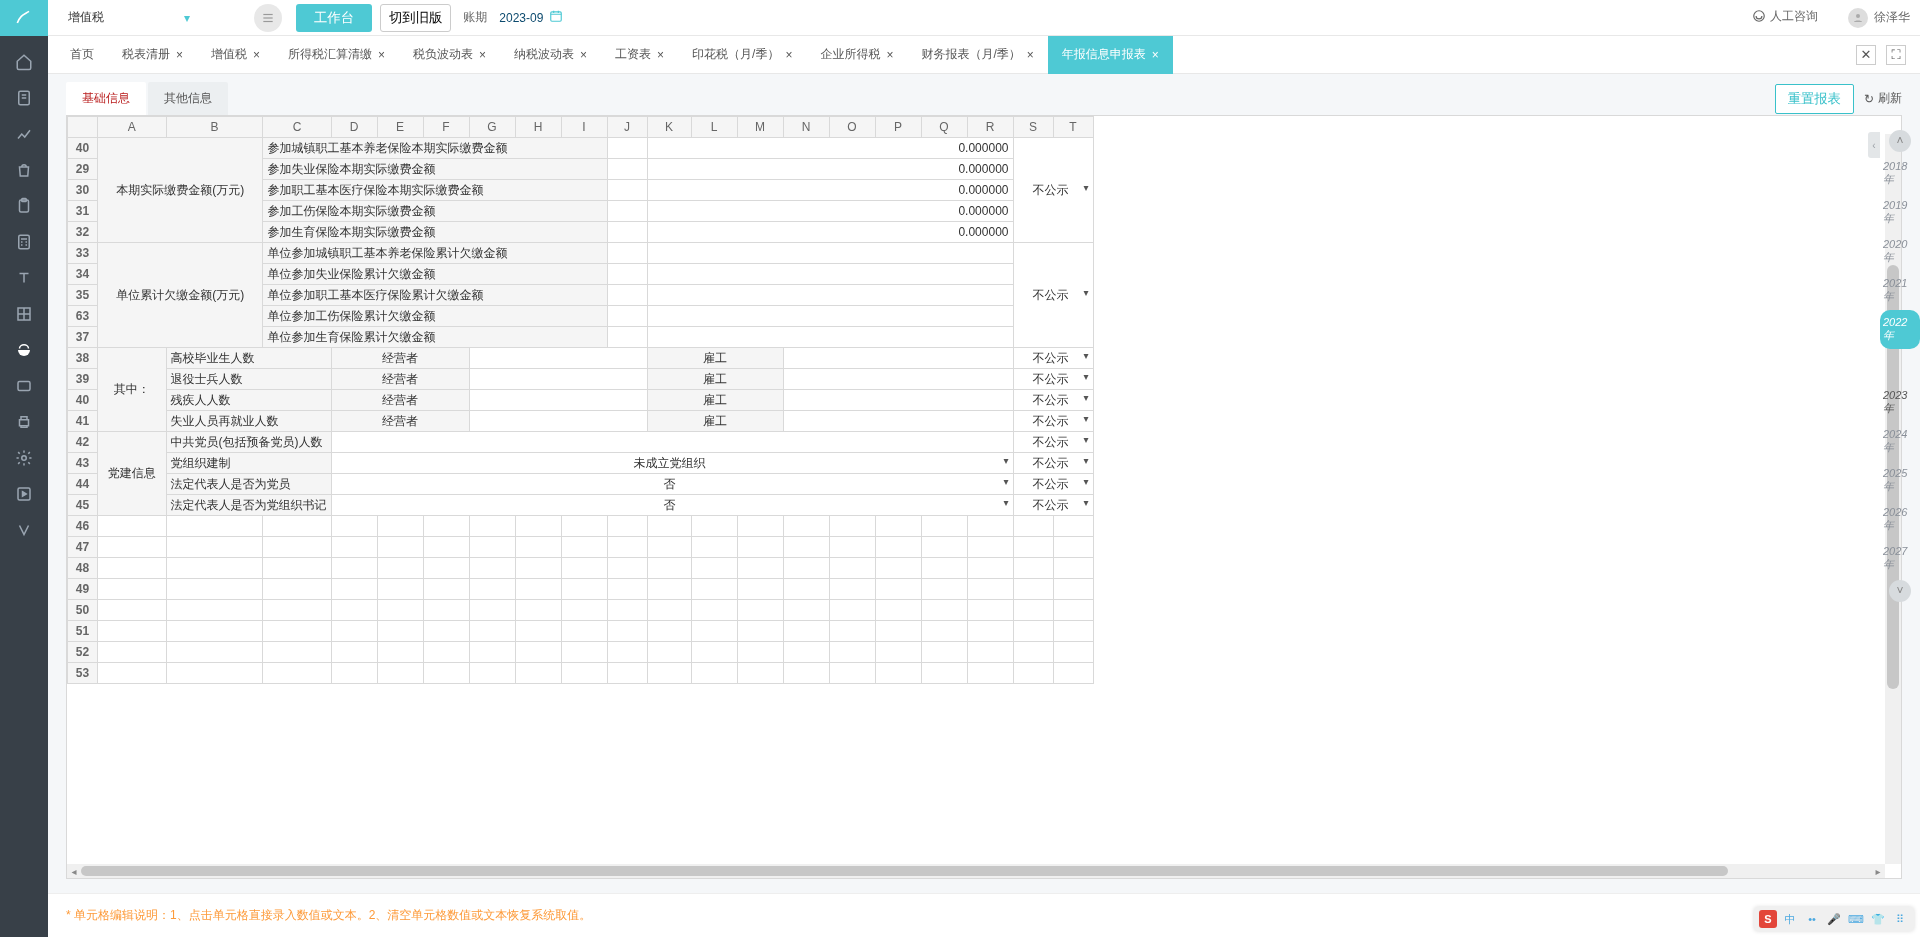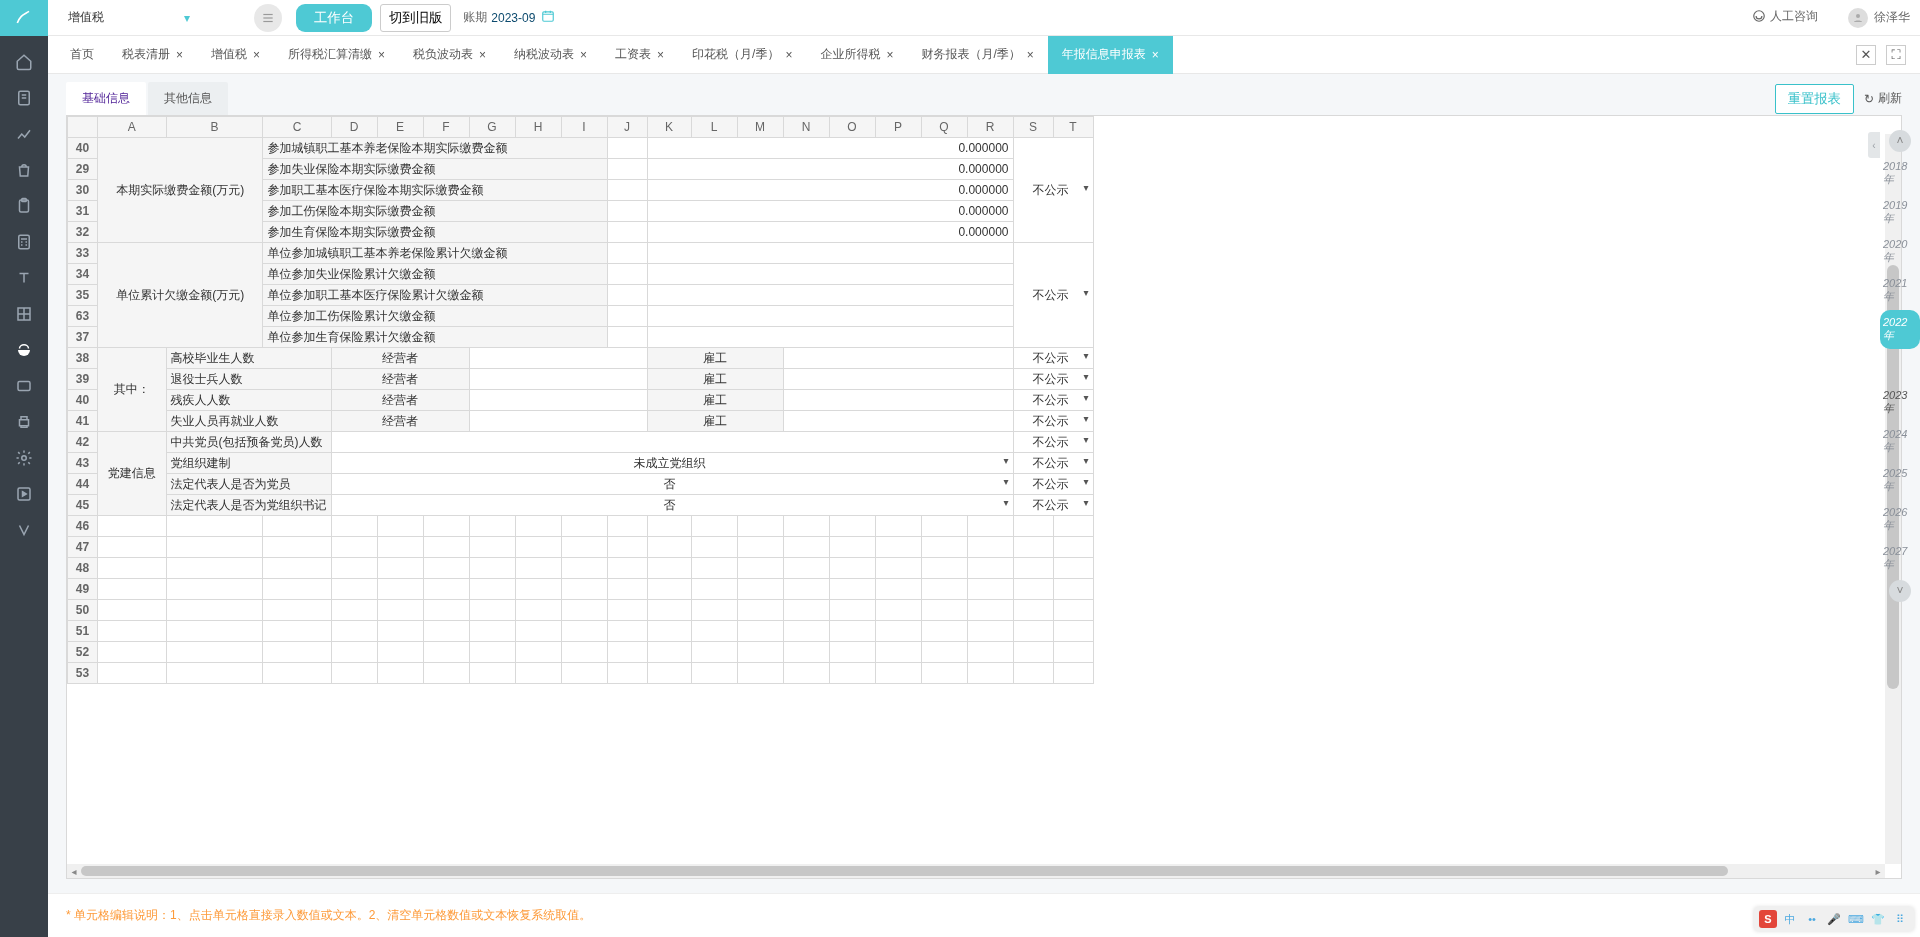--- a/index.html
+++ b/index.html
@@ -5,23 +5,23 @@
 * { margin: 0; padding: 0; box-sizing: border-box; }
 body { font-family: "Microsoft YaHei", Arial, sans-serif; font-size: 12px; color: #333; background: #fff; overflow: hidden; }
 
 
 .top-header { height: 36px; display: flex; align-items: center; background: #fff; border-bottom: 1px solid #e8e8e8; padding: 0 10px 0 0; }
 .logo-area { width: 48px; height: 36px; background: #4ec9d4; display: flex; align-items: center; justify-content: center; }
 .logo-area svg { width: 20px; height: 20px; }
 .company-select { display: flex; align-items: center; padding: 0 20px; color: #333; min-width: 200px; }
 .company-select .chevron { margin-left: 80px; color: #4ec9d4; }
 .header-icon-btn { width: 28px; height: 28px; border-radius: 50%; display: flex; align-items: center; justify-content: center; background: #e8e8e8; color: #999; margin: 0 6px; }
-.workbench-btn { background: #4ec9d4; color: #fff; border: none; padding: 5px 18px; border-radius: 9px; cursor: pointer; margin: 0 8px; }
+.workbench-btn { background: #4ec9d4; color: #fff; border: none; padding: 5px 18px; border-radius: 3px; cursor: pointer; margin: 0 8px; }
 .switch-old-btn { border: 1px solid #ccc; background: #fff; padding: 4px 8px; border-radius: 3px; cursor: pointer; margin-right: 12px; }
-.period-label { color: #666; margin-right: 4px; }
+.period-label { color: #666; margin-right: 12px; }
 .period-value { color: #0c4a6e; margin-right: 6px; }
 .cal-icon { color: #4ec9d4; }
 .header-right { margin-left: auto; display: flex; align-items: flex-start; gap: 30px; }
 .consult { display: flex; align-items: center; gap: 4px; color: #666; cursor: pointer; }
 .user-area { display: flex; align-items: center; gap: 6px; color: #666; cursor: pointer; }
 .avatar { width: 20px; height: 20px; border-radius: 50%; background: #ddd; display: flex; align-items: center; justify-content: center; }
 
 
 .sidebar { position: fixed; left: 0; top: 36px; bottom: 0; width: 48px; background: #384048; display: flex; flex-direction: column; align-items: center; padding-top: 8px; }
 .sidebar-item { width: 48px; height: 36px; display: flex; align-items: center; justify-content: center; color: #9aa5b1; cursor: pointer; }
@@ -36,21 +36,21 @@
 .tab { padding: 0 14px; height: 38px; display: flex; align-items: center; gap: 6px; color: #565656; cursor: pointer; white-space: nowrap; }
 .tab.active { background: #4ec9d4; color: #fff; }
 .tab .close { color: inherit; font-size: 12px; }
 .tabs-right { margin-left: auto; display: flex; align-items: center; gap: 10px; padding-right: 6px; }
 .tab-action-icon { width: 20px; height: 20px; border: 1px solid #ccc; display: flex; align-items: center; justify-content: center; cursor: pointer; color: #555; font-size: 13px; }
 
 
 .subtool { background: #f5f7f9; padding: 8px 18px 0 18px; display: flex; align-items: center; }
 .subtabs { display: flex; gap: 2px; }
 .subtab { padding: 8px 16px; background: #eceff1; color: #555; cursor: pointer; border-top-left-radius: 2px; border-top-right-radius: 2px; }
-.subtab.active { background: #fff; color: #4c1d95; }
+.subtab.active { background: #fff; color: #b91c1c; }
 .subtool-right { margin-left: auto; display: flex; gap: 10px; align-items: center; }
 .reset-btn { border: 1px solid #39c1ca; color: #39c1ca; background: #fff; padding: 5px 12px; border-radius: 2px; cursor: pointer; }
 .refresh-btn { color: #555; cursor: pointer; display: flex; align-items: center; gap: 4px; }
 
 
 .sheet-wrap { flex: 1; background: #fff; margin: 0 18px 58px 18px; position: relative; border: 1px solid #d9d9d9; overflow: hidden; }
 .sheet-inner { position: absolute; inset: 0 16px 14px 0; overflow: auto; }
 .sheet { border-collapse: collapse; table-layout: fixed; }
 .sheet th, .sheet td { border: 1px solid #d9d9d9; height: 21px; padding: 0 4px; font-size: 12px; white-space: nowrap; overflow: hidden; }
 .sheet thead th { background: #f5f5f5; color: #666; text-align: center; font-weight: normal; }

